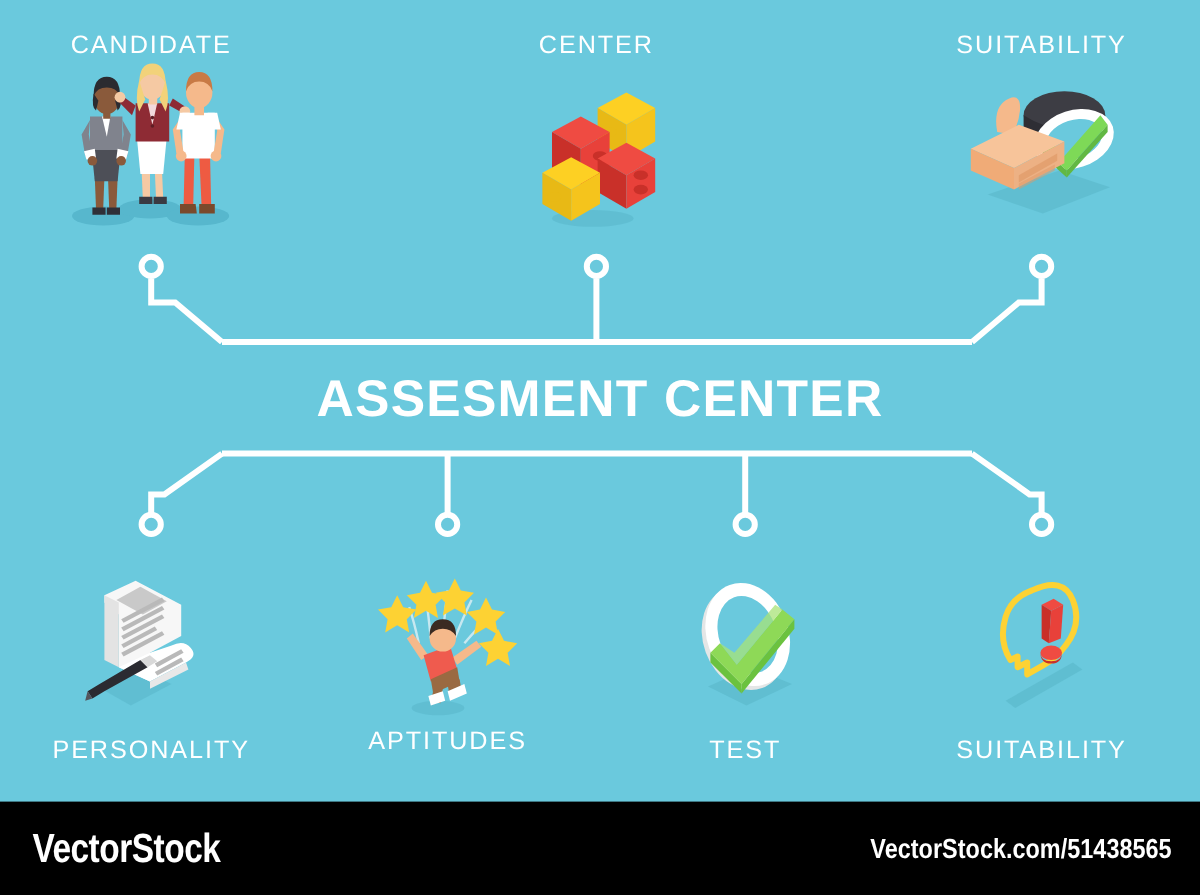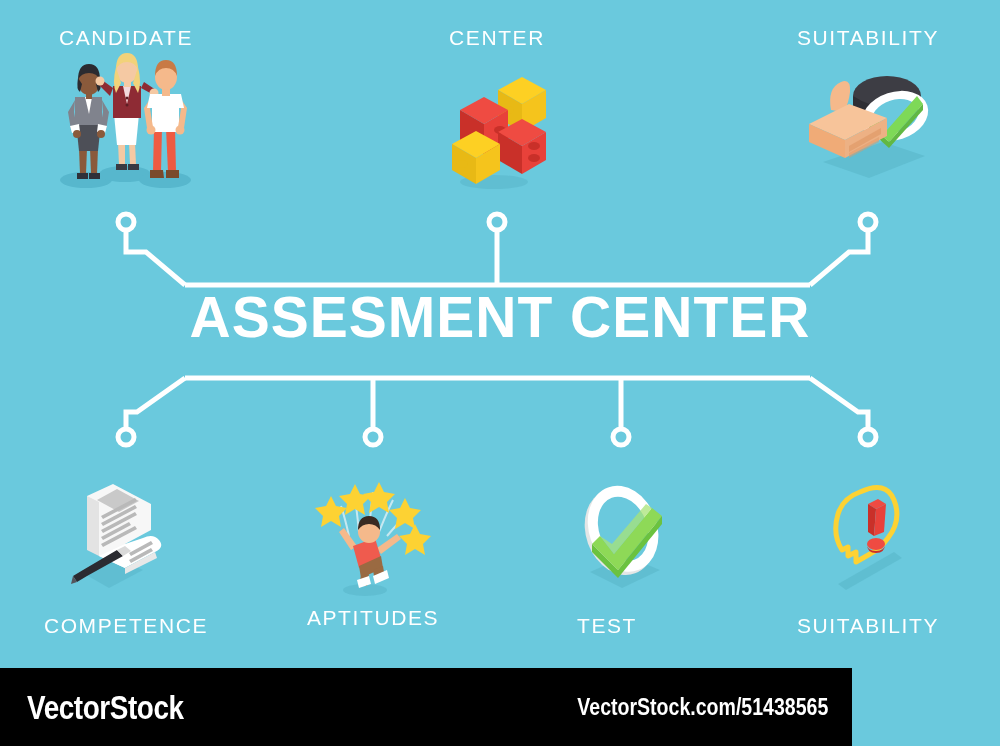--- a/index.html
+++ b/index.html
@@ -25,40 +25,40 @@
     font-size:21px;
     letter-spacing:1.6px;
     font-weight:400;
     white-space:nowrap;
     text-align:left;
     transform:translateX(-50%);
   }
   .center-title {
     position:absolute;
     left:50%;
-    top:289px;
+    top:312px;
     transform:translateX(-50%);
     color:#ffffff;
-    font-size:57px;
+    font-size:43px;
     font-weight:bold;
     letter-spacing:1px;
     white-space:nowrap;
     line-height:1;
   }
 
   
   #connectors { position:absolute; left:0; top:0; width:1000px; height:660px; }
 
   
   .icon-box { position:absolute; transform:translateX(-50%); }
 
   
   #watermark {
     position:absolute; left:0; top:668px;
-    width:852px; height:78px;
+    width:1000px; height:78px;
     background:#000000;
     display:flex; align-items:center;
   }
   #wm-brand {
     color:#ffffff; font-size:34px; font-weight:bold;
     margin-left:27px; letter-spacing:-.5px;
     transform:scaleX(.82); transform-origin:left center;
   }
   #wm-url {
     color:#ffffff; font-size:23px; font-weight:bold;
@@ -102,23 +102,23 @@
       <circle cx="868" cy="437" r="8"></circle>
     </g>
   </svg>
 
   <div class="node-label" style="left:126px; top:26px;">CANDIDATE</div>
   <div class="node-label" style="left:497px; top:26px;">CENTER</div>
   <div class="node-label" style="left:868px; top:26px;">SUITABILITY</div>
 
   <div class="center-title">ASSESMENT CENTER</div>
 
-  <div class="node-label" style="left:126px; top:614px;">COMPETENCE</div>
+  <div class="node-label" style="left:126px; top:614px;">PERSONALITY</div>
   <div class="node-label" style="left:373px; top:606px;">APTITUDES</div>
-  <div class="node-label" style="left:607px; top:614px;">TEST</div>
+  <div class="node-label" style="left:621px; top:614px;">TEST</div>
   <div class="node-label" style="left:868px; top:614px;">SUITABILITY</div>
 
   <div class="icon-box" style="left:126px; top:52px; width:160px; height:140px;">
     <svg width="160" height="140" viewBox="0 0 160 140">
 
       <ellipse cx="40" cy="128" rx="26" ry="8" fill="#57b7cd"></ellipse>
       <ellipse cx="79" cy="122" rx="26" ry="8" fill="#57b7cd"></ellipse>
       <ellipse cx="119" cy="128" rx="26" ry="8" fill="#57b7cd"></ellipse>
 
       <g>

